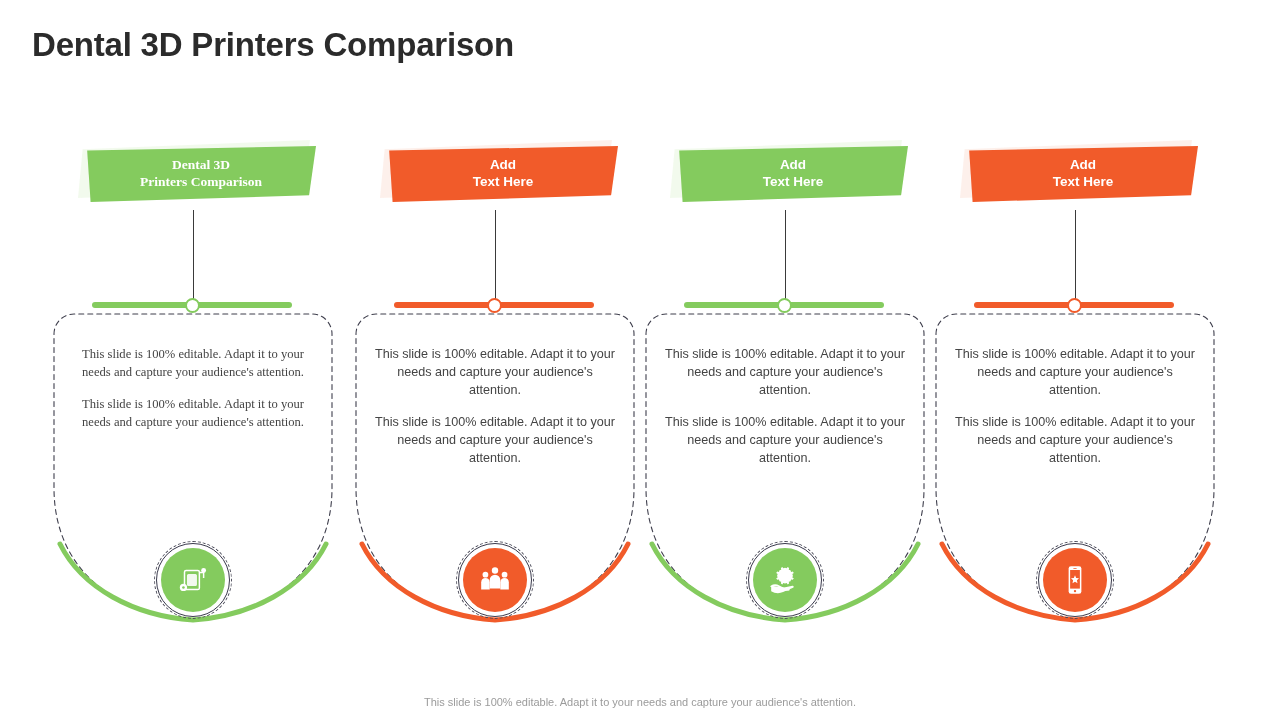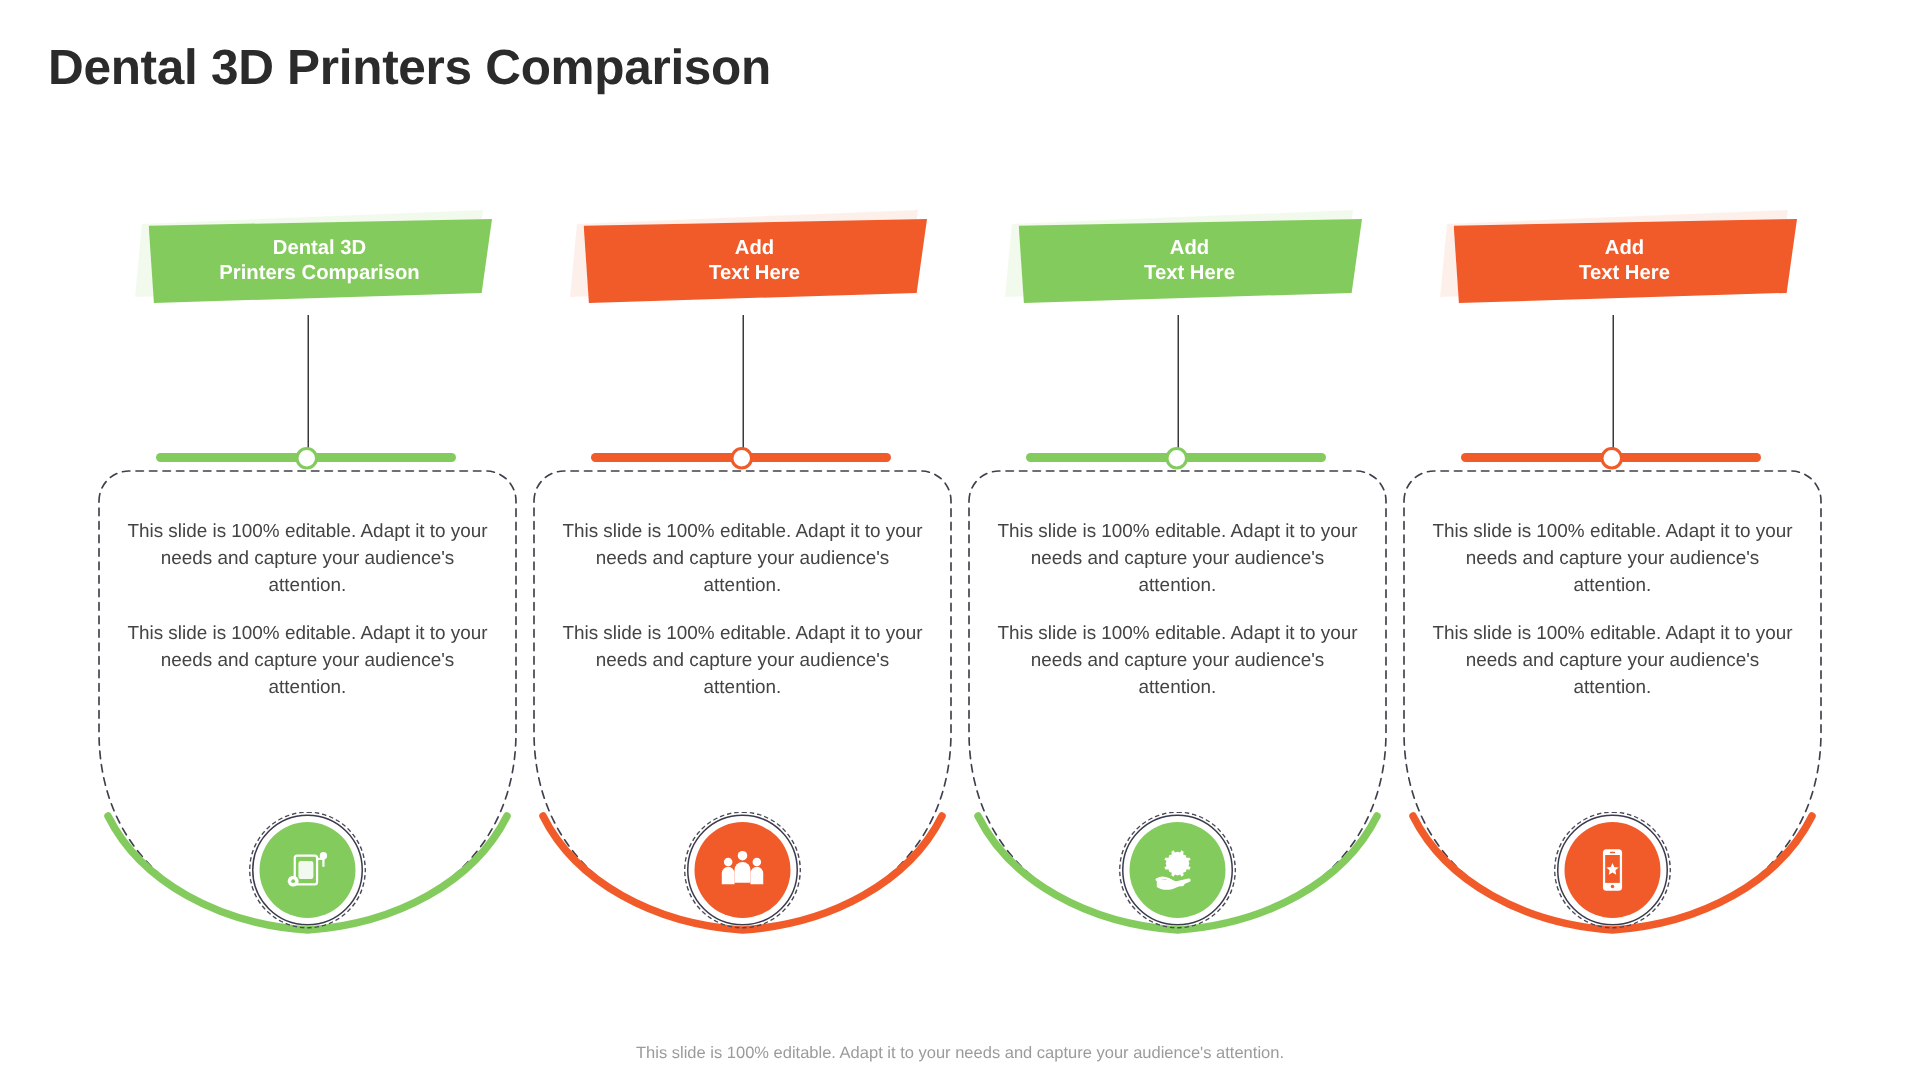--- a/index.html
+++ b/index.html
@@ -15,21 +15,21 @@
     position: absolute;
     left: 32px; top: 26px;
     font-size: 33px;
     font-weight: bold;
     color: #2b2b2b;
     letter-spacing: -0.2px;
     white-space: nowrap;
   }
 
   .column { position: absolute; top: 130px; width: 290px; height: 520px; }
-  .col-0 { left: 60px; }
+  .col-0 { left: 48px; font-family: Liberation Serif, serif; }
   .col-1 { left: 350px; }
   .col-2 { left: 640px; }
   .col-3 { left: 930px; }
 
   
   .banner-wrap { position: absolute; left: 0; top: 0; width: 290px; height: 86px; }
   .banner-shadow {
     position: absolute; left: 30px; top: 10px;
     width: 232px; height: 58px;
     opacity: 0.22;

